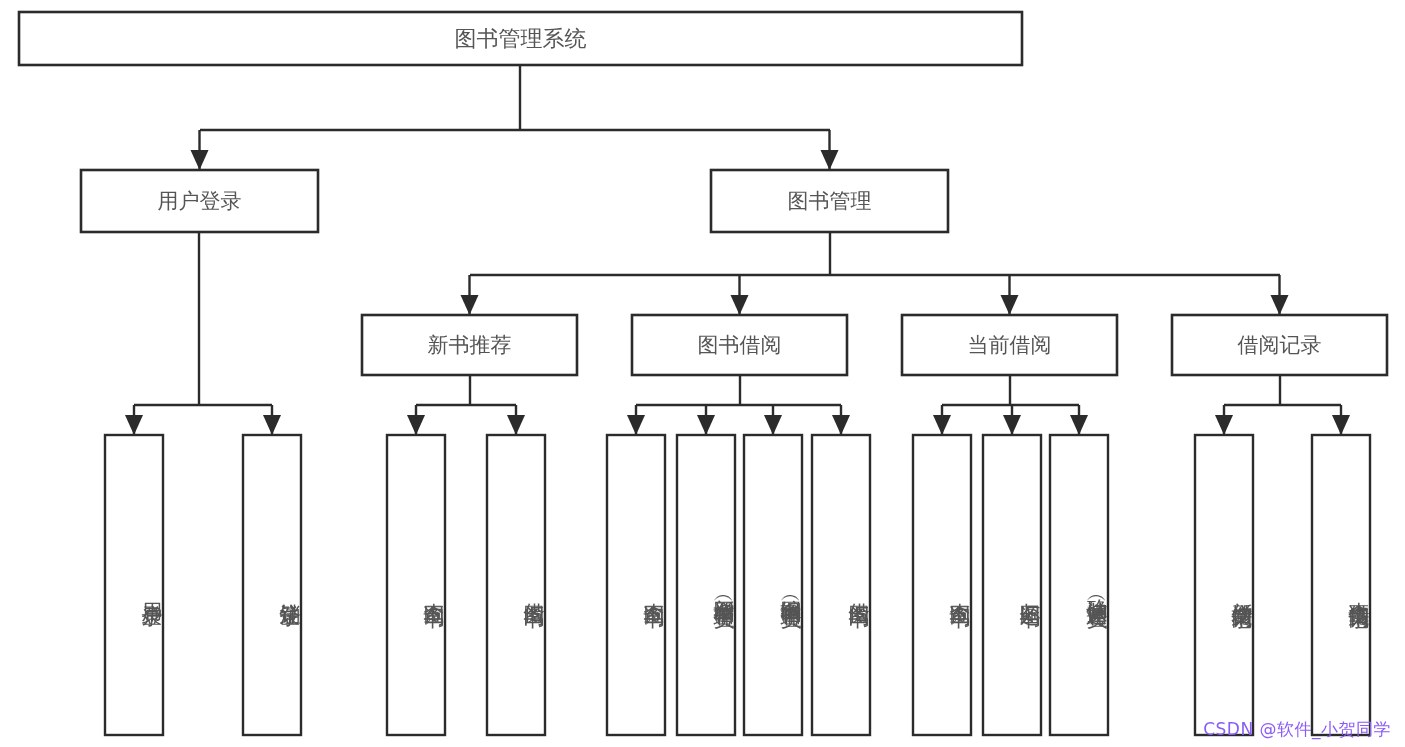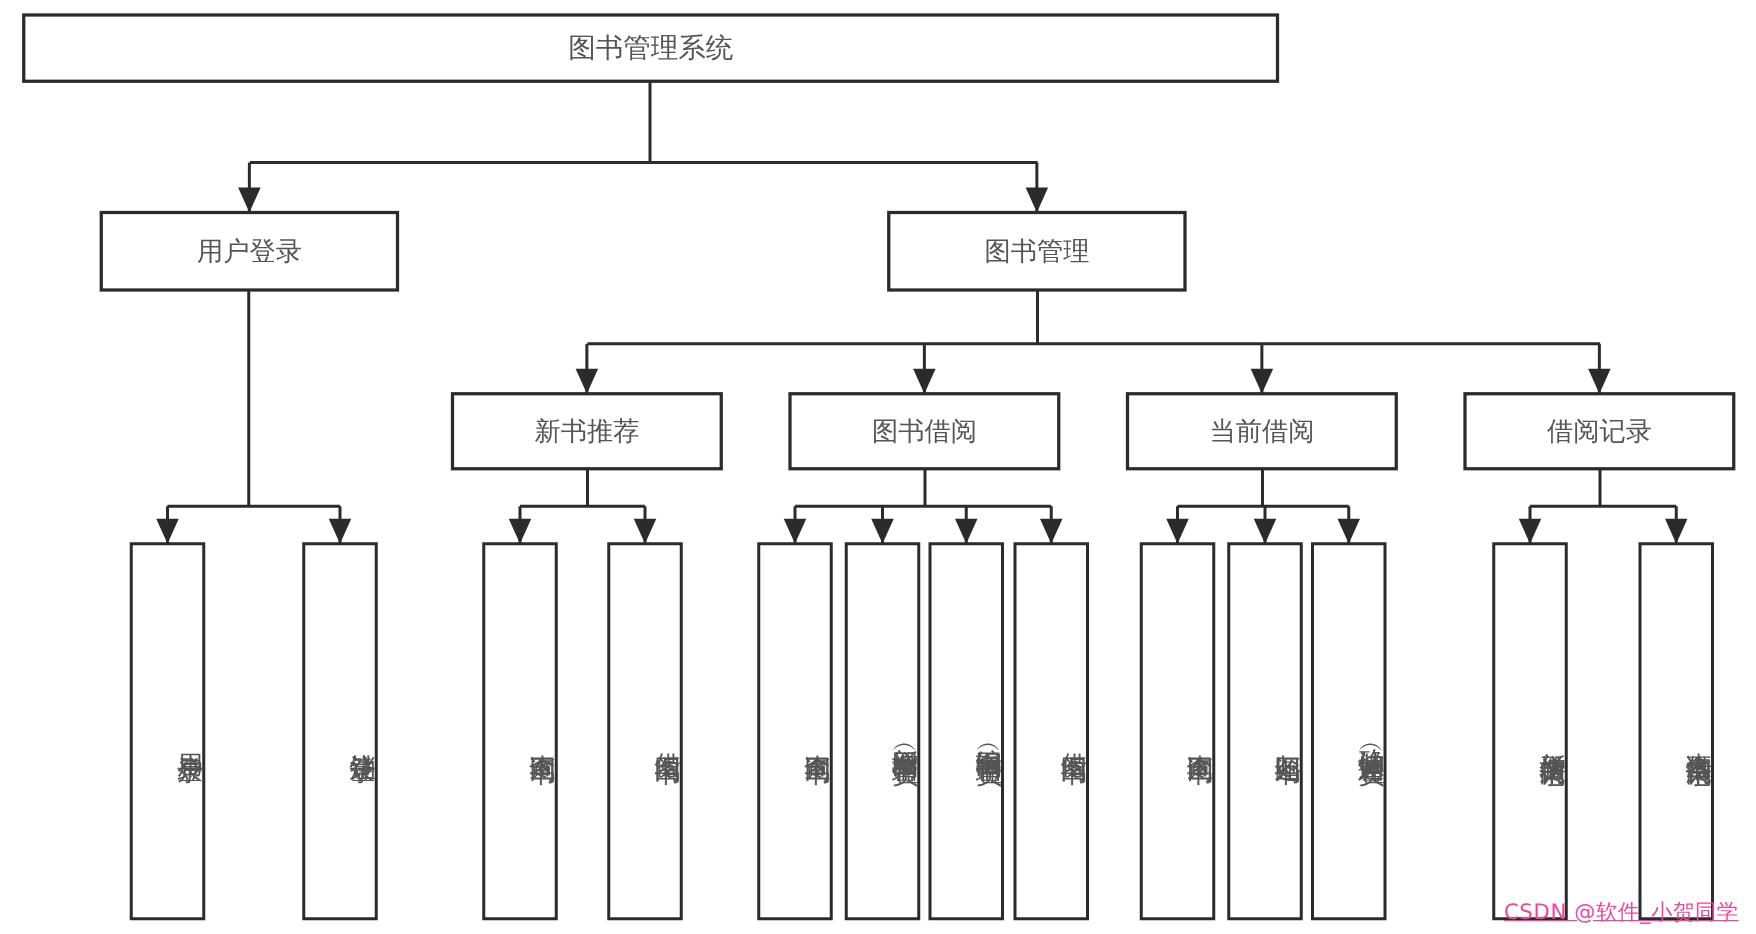--- a/index.html
+++ b/index.html
@@ -69,26 +69,25 @@
     white-space: nowrap;
     pointer-events: none;
     display: flex;
     align-items: flex-start;
     justify-content: center;
   }
   .watermark {
     position: absolute;
     right: 14px;
     bottom: 6px;
-    color: #ec4899;
+    color: #8b5cf6;
     font-family: "DejaVu Sans", "Liberation Sans", sans-serif;
     font-size: 17px;
     letter-spacing: 0.5px;
     white-space: nowrap;
-    text-decoration: underline;
   }
 </style>
 </head>
 <body>
 
 <div id="diagram-root">
 
   <svg class="diagram-canvas" viewBox="0 0 1405 747">
     <g id="connectors-layer">
         <line x1="520" y1="65" x2="520" y2="130" class="connector"></line>

